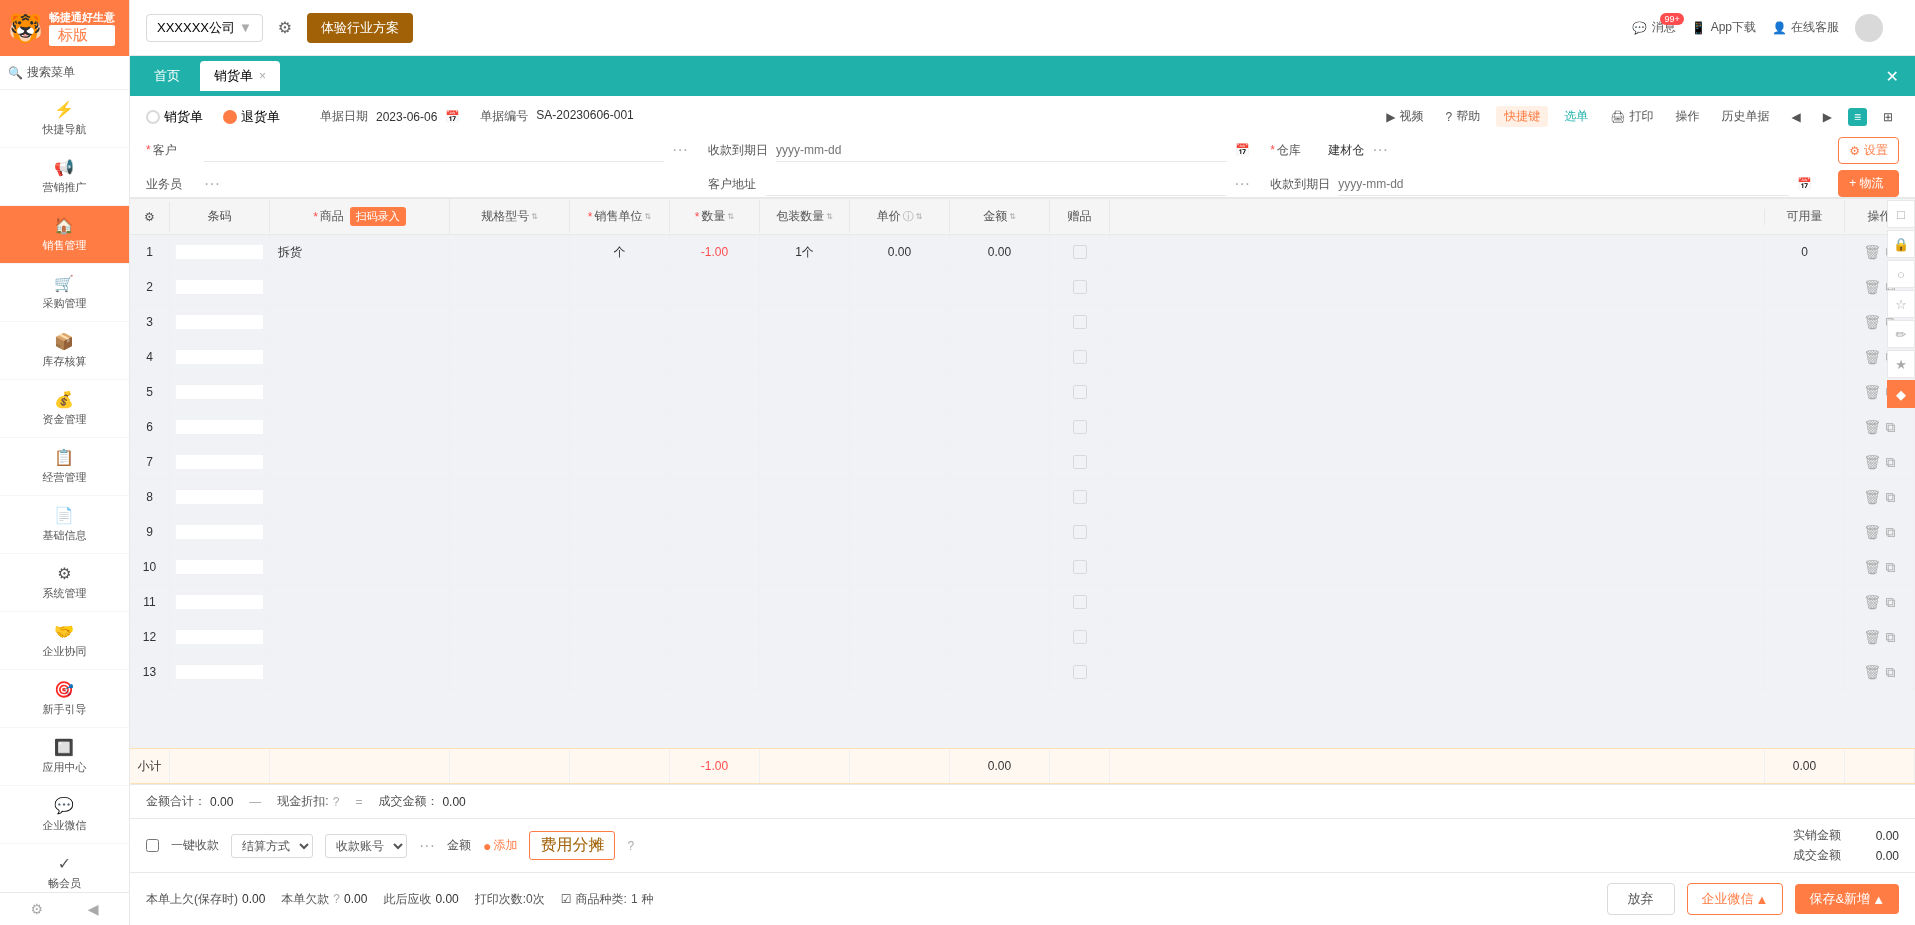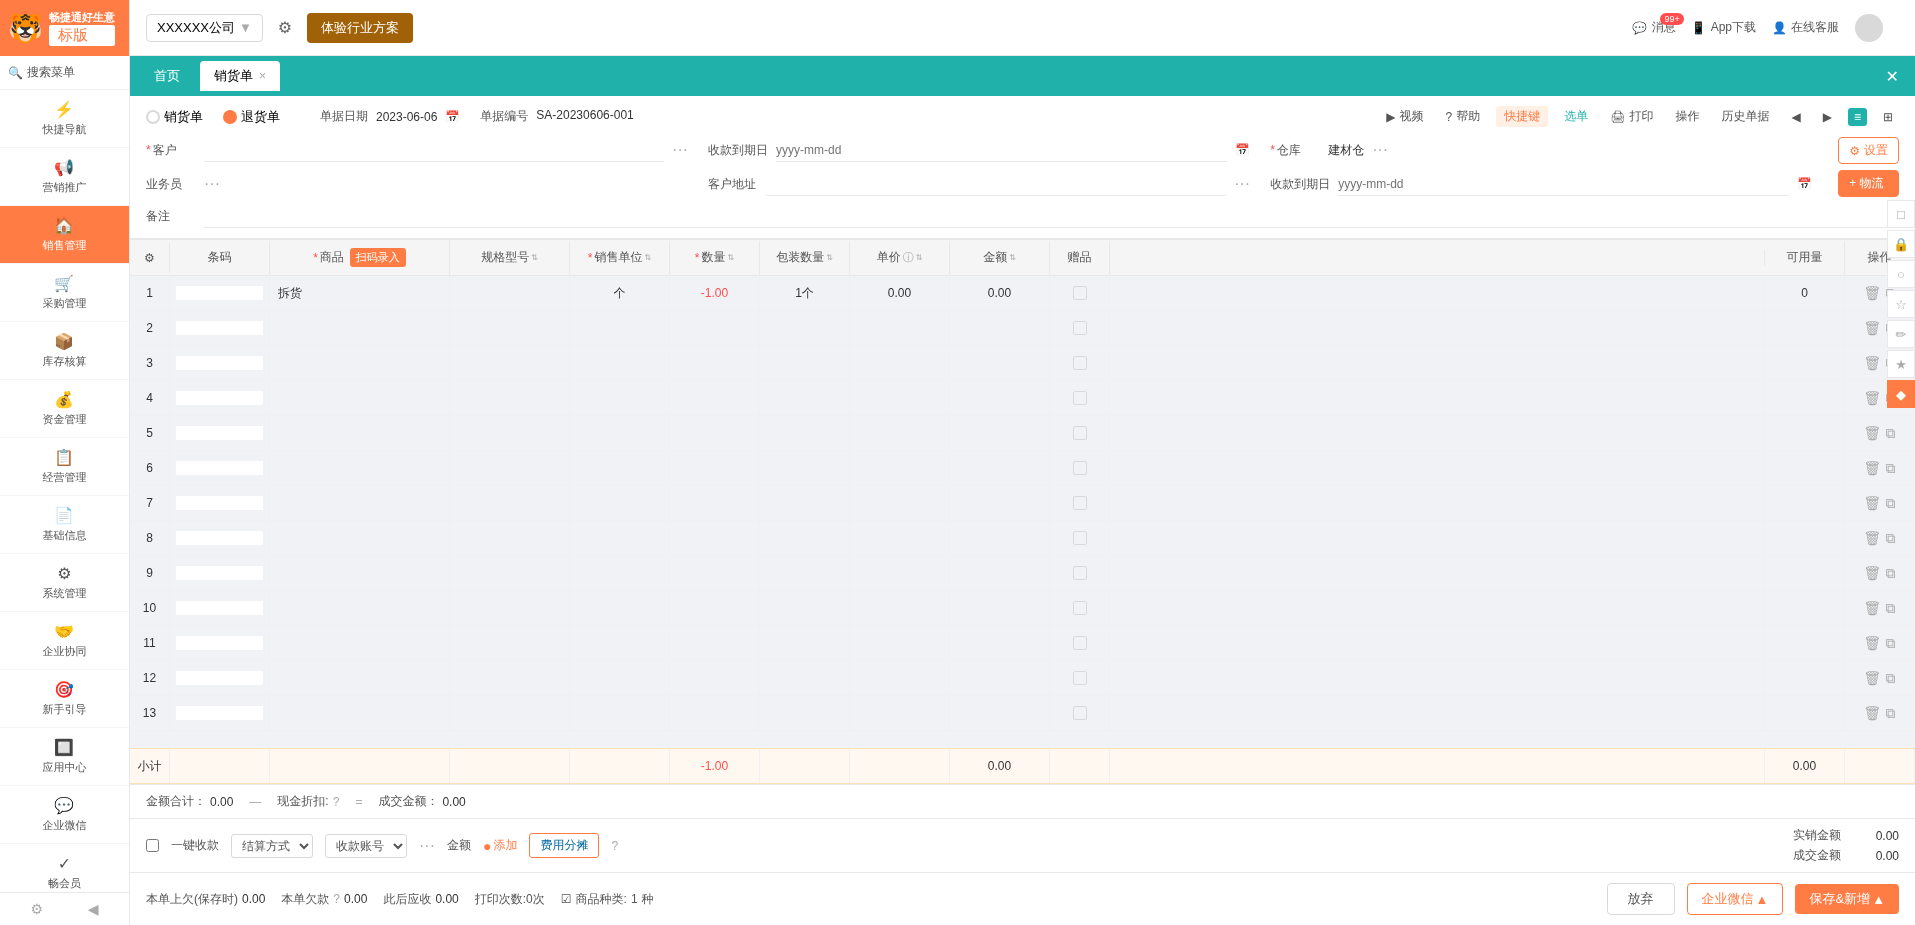--- a/index.html
+++ b/index.html
@@ -98,21 +98,21 @@
     .summary-value { color: #333; font-weight: 500; }
     .dash { color: #aaa; }
     .equals { color: #aaa; }
 
     
     .payment-bar { background: #fff; border-top: 1px solid #e8e8e8; padding: 8px 16px; display: flex; align-items: center; gap: 12px; flex-shrink: 0; }
     .checkbox-sm { width: 13px; height: 13px; border: 1px solid #d9d9d9; border-radius: 2px; cursor: pointer; }
     .payment-label { font-size: 12px; color: #555; }
     .payment-select { border: 1px solid #d9d9d9; padding: 3px 6px; border-radius: 3px; font-size: 12px; color: #555; background: #fff; }
     .add-btn { background: none; border: none; color: #ff7d45; cursor: pointer; font-size: 12px; display: flex; align-items: center; gap: 2px; }
-    .expense-btn { border: 1px solid #ff7d45; color: #0369a1; padding: 3px 10px; border-radius: 3px; cursor: pointer; font-size: 12px; background: #fff; }
+    .expense-btn { border: 1px solid #ff7d45; color: #a16207; padding: 3px 10px; border-radius: 3px; cursor: pointer; font-size: 16px; background: #fff; }
 
     
     .right-summary { margin-left: auto; display: flex; flex-direction: column; align-items: flex-end; gap: 3px; }
     .rs-row { display: flex; align-items: center; gap: 8px; font-size: 12px; }
     .rs-label { color: #555; }
     .rs-value { color: #333; min-width: 50px; text-align: right; }
 
     
     .footer-bar { background: #fff; border-top: 1px solid #e8e8e8; padding: 10px 16px; display: flex; align-items: center; gap: 16px; flex-shrink: 0; }
     .footer-info { display: flex; align-items: center; gap: 4px; font-size: 12px; color: #555; }
@@ -351,24 +351,20 @@
             <div class="side-btn">
               <span>⚙</span>
               <span>设置</span>
             </div>
             <div class="side-btn filled">
               <span>+ 物流</span>
             </div>
           </div>
         </div>
 
-        <div class="remarks-row" style="padding-bottom:10px;">
-          <span class="field-label">备注</span>
-          <input class="field-input" type="text" style="width: 600px;">
-        </div>
       </div>
 
       <div class="table-header-row">
         <div class="th col-idx">⚙</div>
         <div class="th col-barcode">
           <span>条码</span>
         </div>
         <div class="th col-product">
           <span class="required-star">*</span>
           <span>商品</span>

